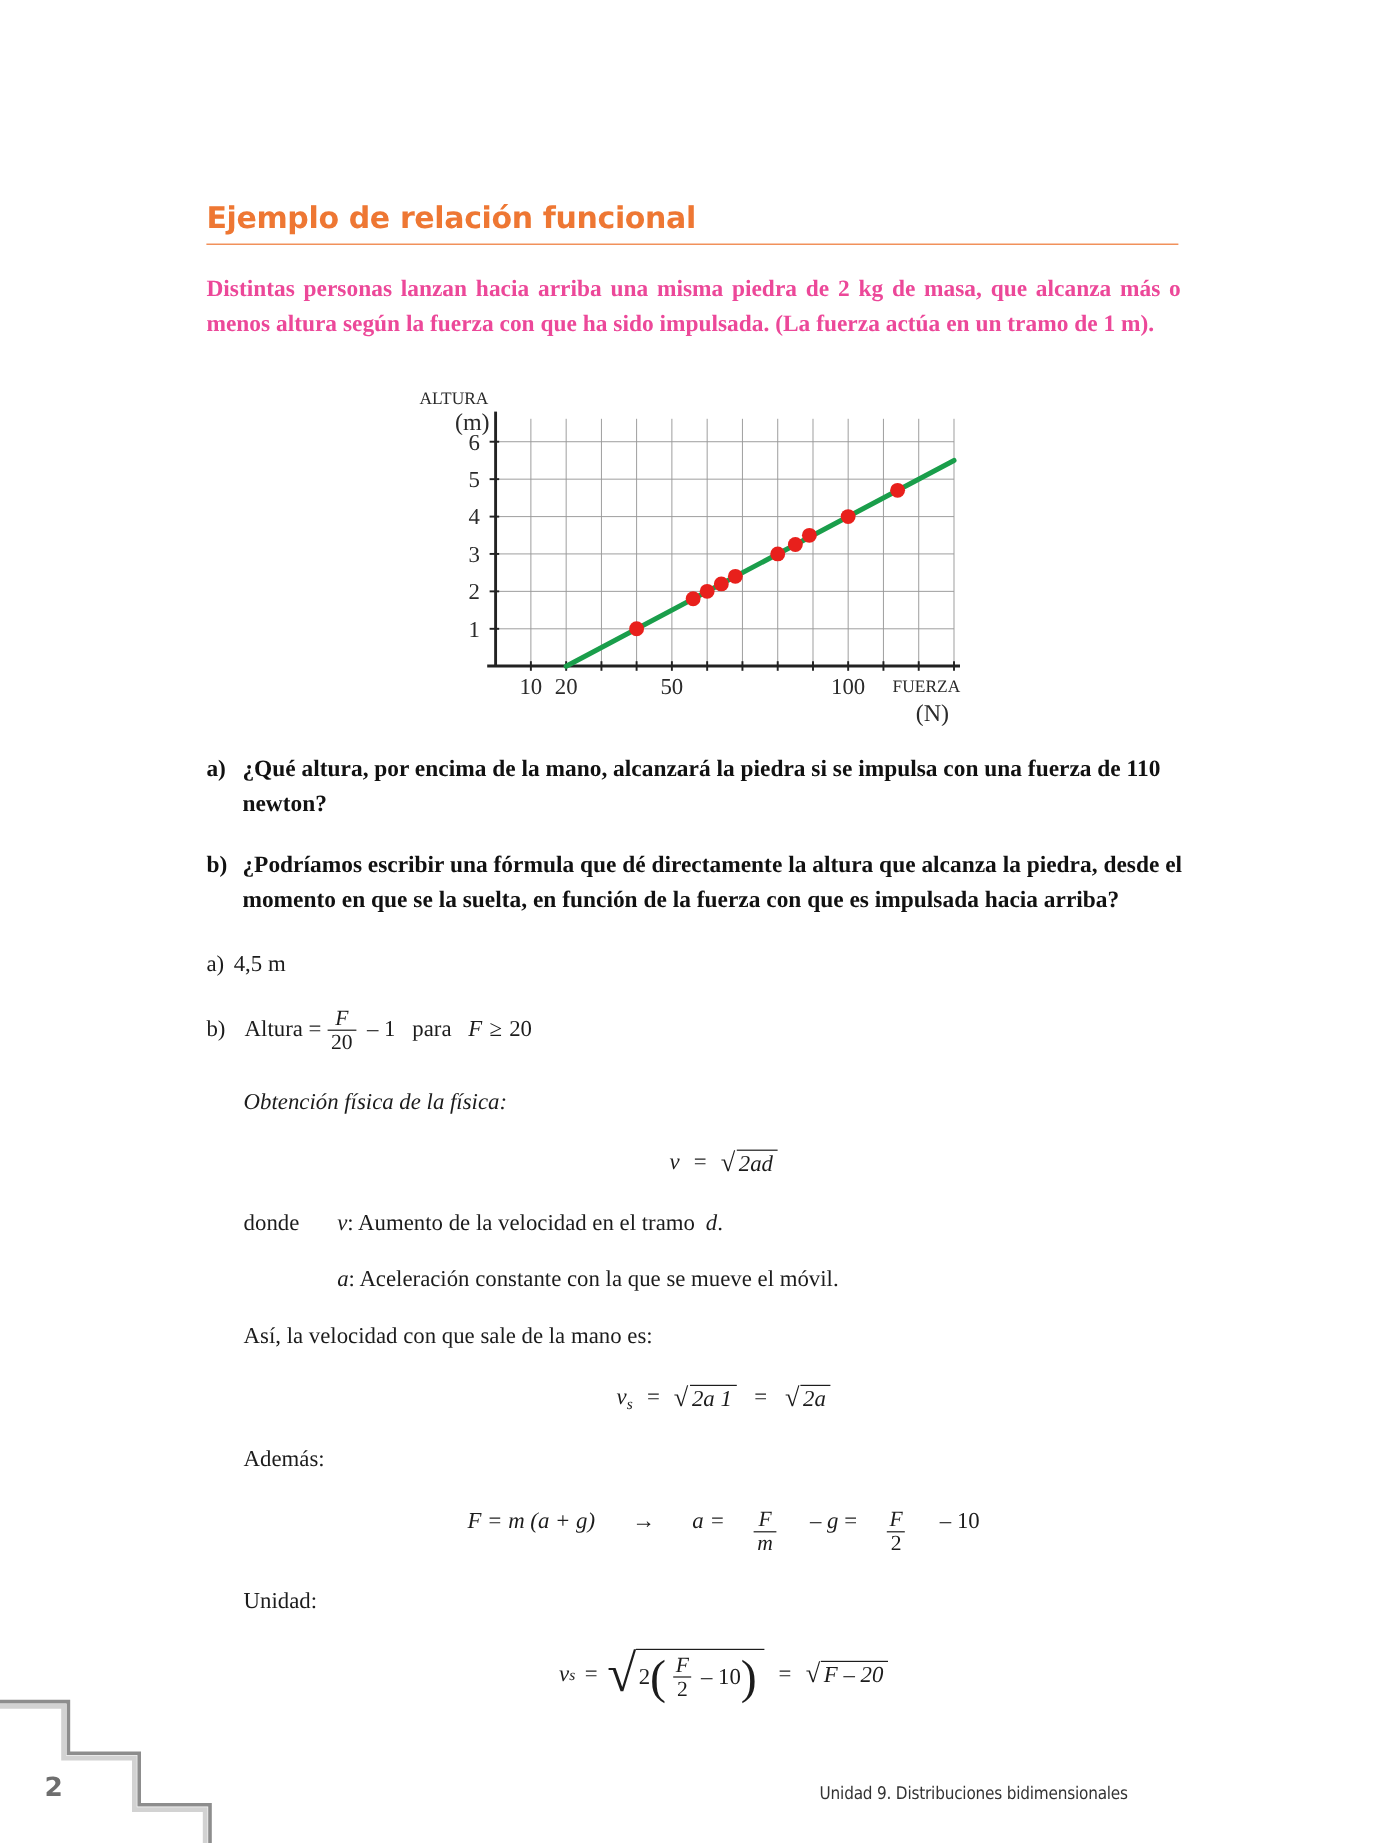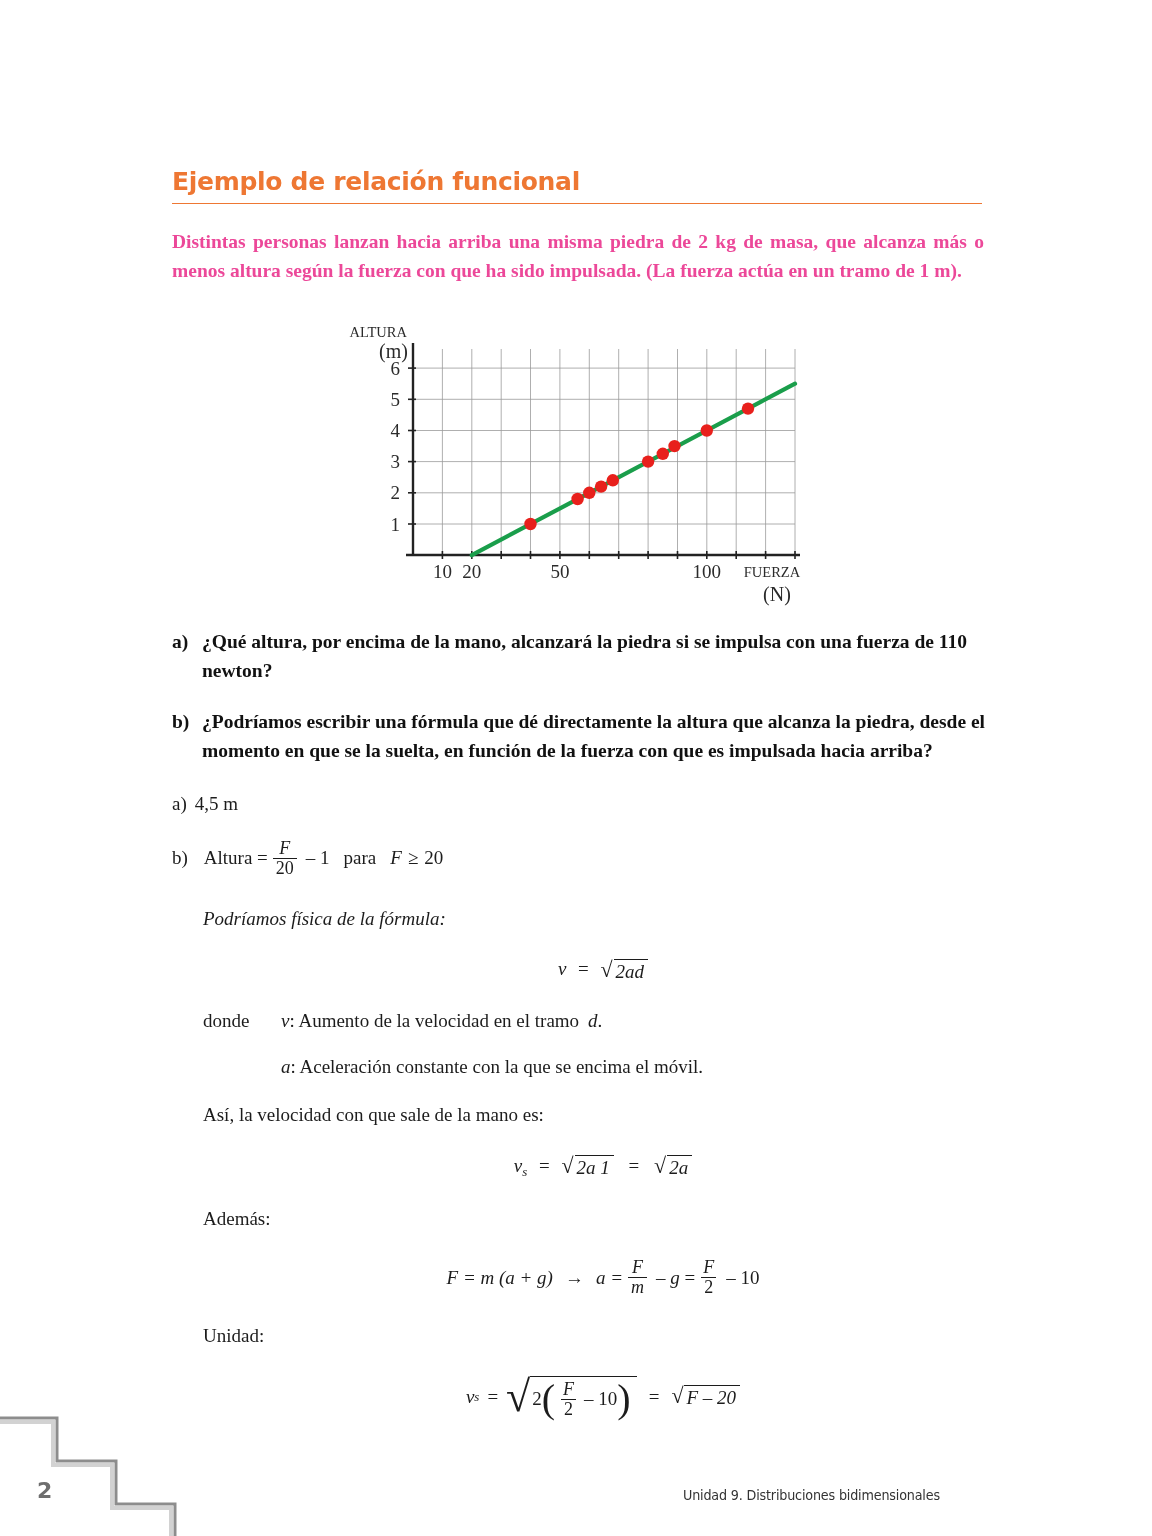--- a/index.html
+++ b/index.html
@@ -280,39 +280,39 @@
       </span>
       <span style="margin-left:4px">– 1</span>
       <span style="margin-left:14px">para</span>
       <span class="it" style="margin-left:14px">F</span>
       <span style="margin-left:6px">≥</span>
       <span style="margin-left:6px">20</span>
     </div>
   </div>
 
   <div class="deriv">
-    <div class="heading">Podríamos física de la fórmula:</div>
+    <div class="heading">Obtención física de la física:</div>
 
     <div class="centered-eq">
       <span class="it">v</span>
       <span style="margin:0 7px">=</span>
       <span class="rad">
         <span class="rad-sign">√</span>
         <span class="rad-body it">2ad</span>
       </span>
     </div>
 
     <div class="defs">
       <div class="def-row">
         <span class="def-indent">donde</span>
         <span><span class="it">v</span><span>: Aumento de la velocidad en el tramo</span><span class="it" style="margin-left:9px">d</span><span>.</span></span>
       </div>
       <div class="def-row">
         <span class="def-indent"></span>
-        <span><span class="it">a</span><span>: Aceleración constante con la que se encima el móvil.</span></span>
+        <span><span class="it">a</span><span>: Aceleración constante con la que se mueve el móvil.</span></span>
       </div>
     </div>
 
     <p>Así, la velocidad con que sale de la mano es:</p>
 
     <div class="centered-eq">
       <span class="it">v</span><span class="sub">s</span>
       <span style="margin:0 7px">=</span>
       <span class="rad">
         <span class="rad-sign">√</span>
@@ -321,21 +321,21 @@
       <span style="margin:0 10px">=</span>
       <span class="rad">
         <span class="rad-sign">√</span>
         <span class="rad-body"><span class="it">2a</span></span>
       </span>
     </div>
 
     <p>Además:</p>
 
     <div class="centered-eq">
-      <span style="display:inline-flex;align-items:center;">
+      <span style="display:inline-flex;gap:19px;">
         <span class="it">F = m (a + g)</span>
         <span style="margin:0 12px">→</span>
         <span class="it">a =</span>
         <span class="frac">
           <span class="num it">F</span>
           <span class="den it">m</span>
         </span>
         <span style="margin-left:4px"><span>–&nbsp;</span><span class="it" style="display:inline">g</span><span> =</span></span>
         <span class="frac">
           <span class="num it">F</span>

